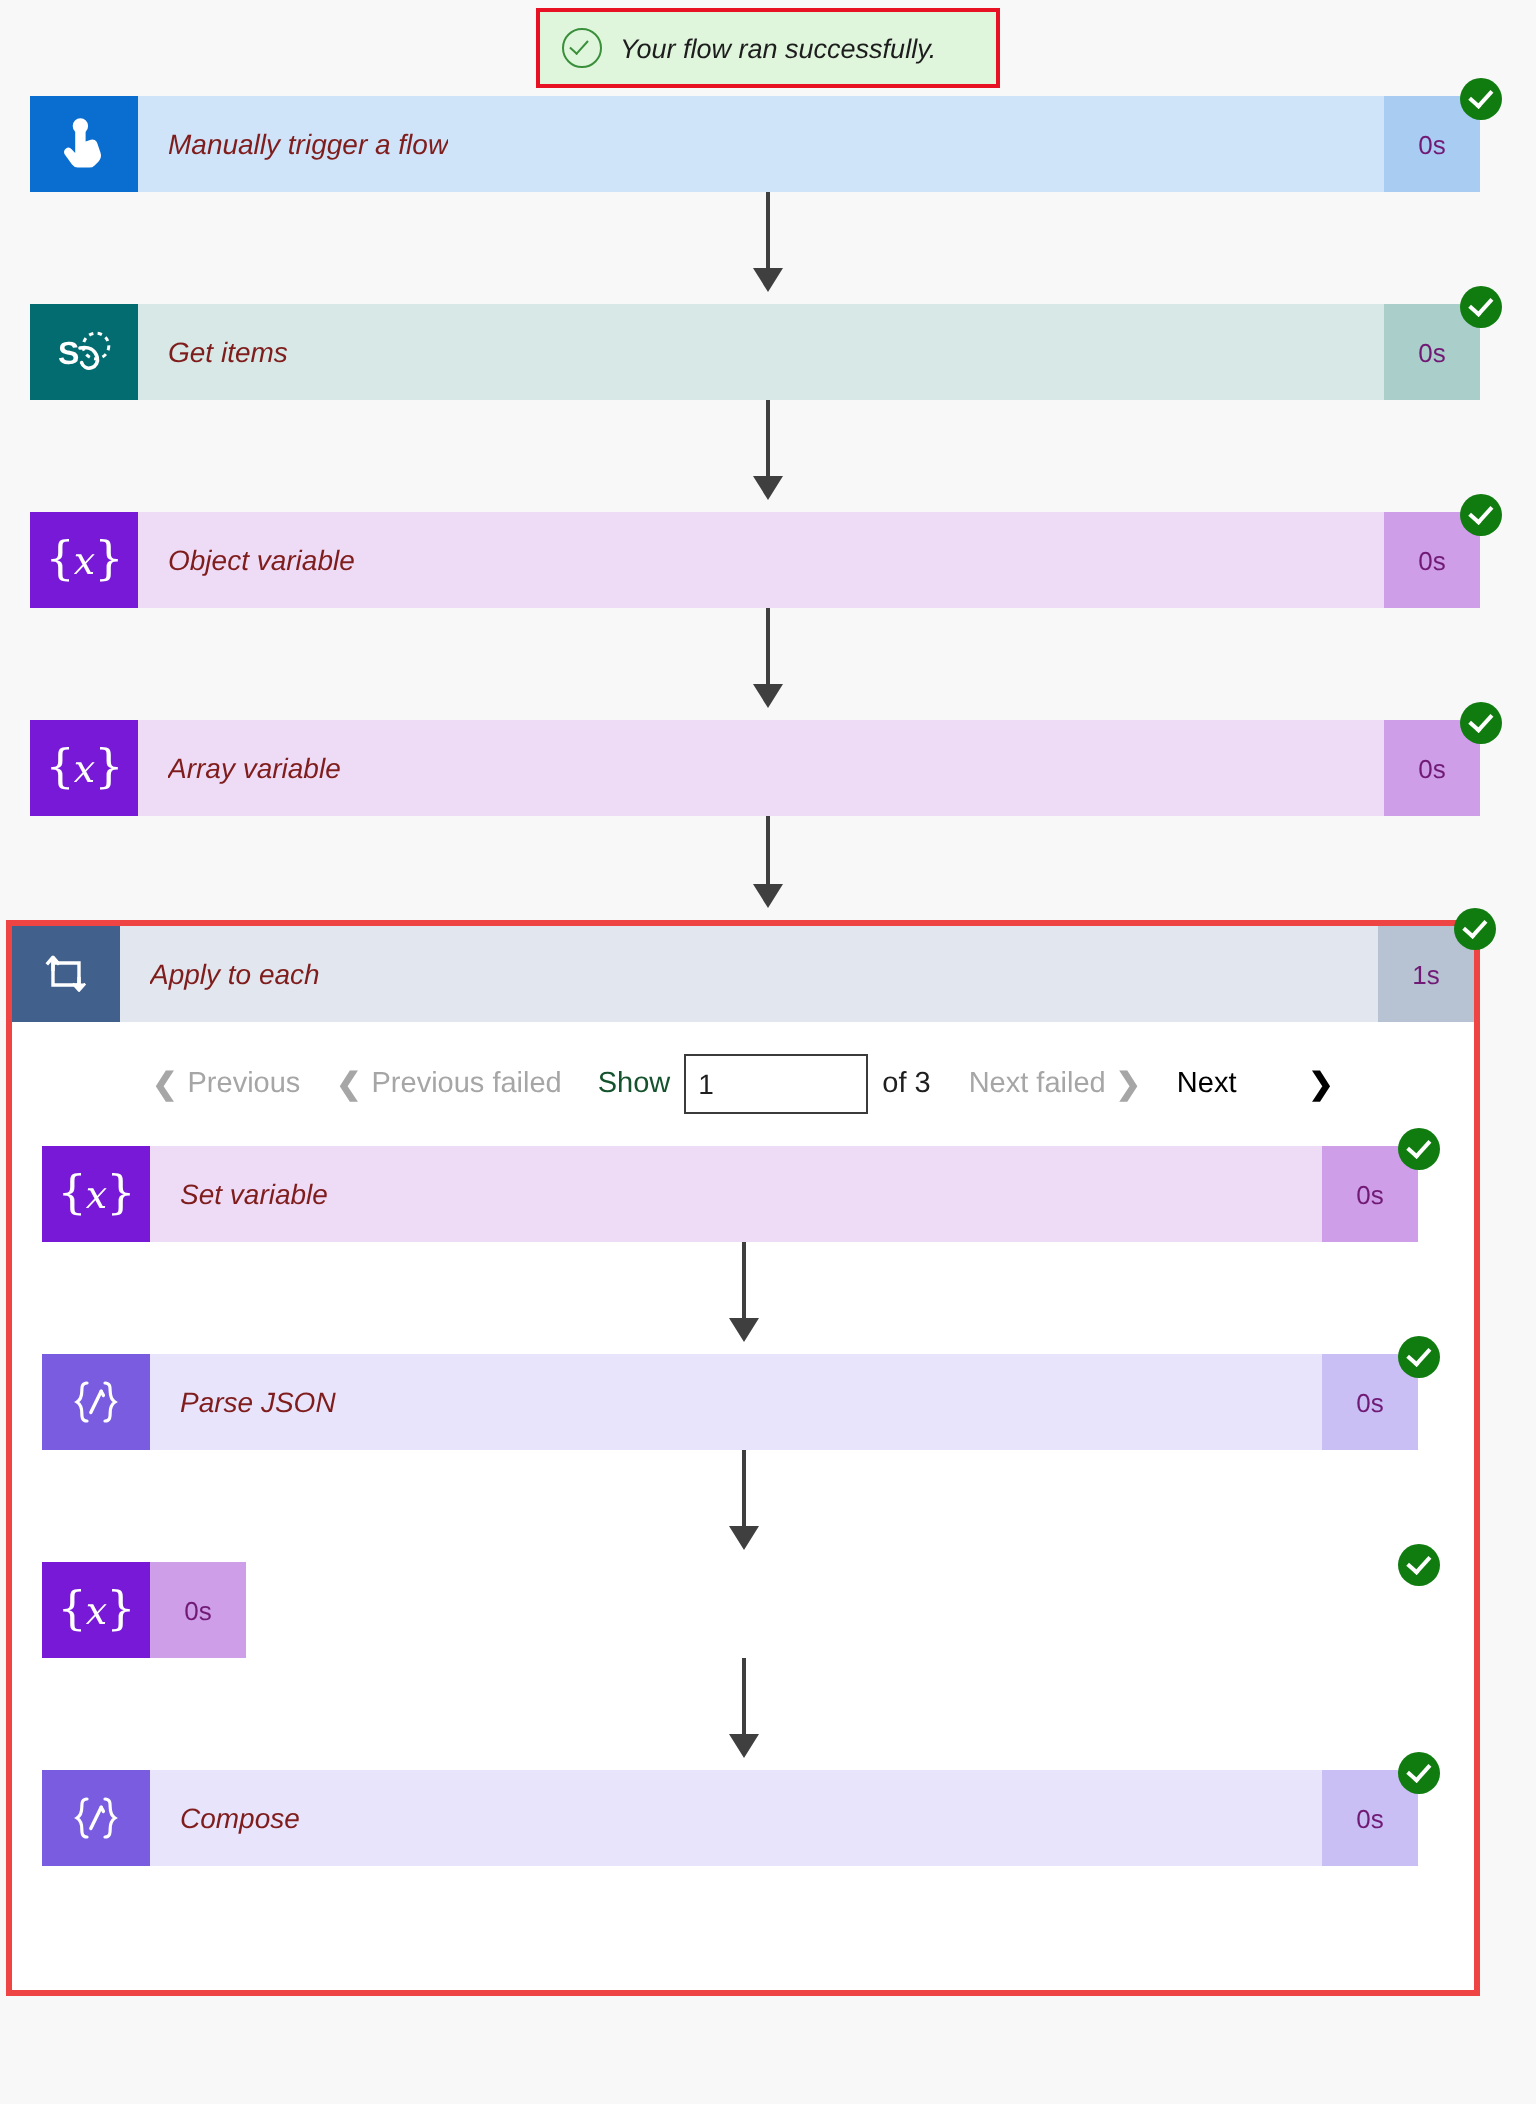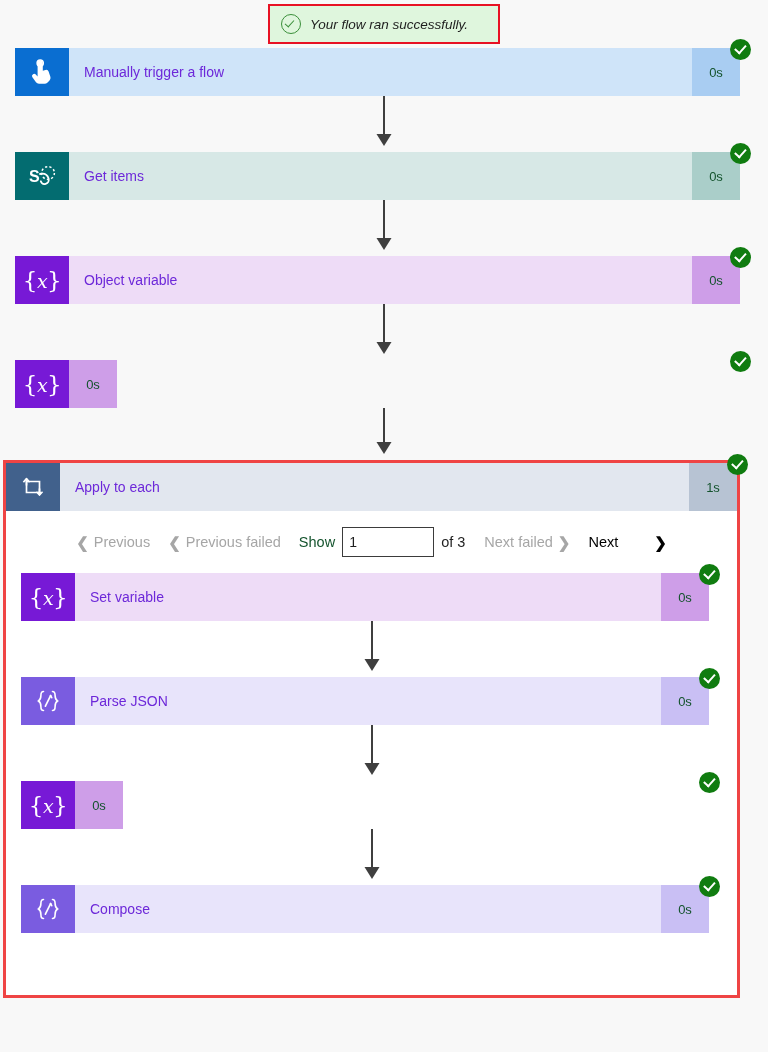--- a/index.html
+++ b/index.html
@@ -83,35 +83,36 @@
     display: flex;
     align-items: center;
     justify-content: center;
   }
   .card .card-body {
     flex: 1 1 auto;
     display: flex;
     align-items: center;
     padding-left: 15px;
     font-size: 14px;
-    color: #6d28d9;
+    color: #7f1d1d;
     min-width: 0;
+    font-style: italic;
   }
   .card .card-title {
     white-space: nowrap;
     overflow: hidden;
     text-overflow: ellipsis;
   }
   .card .duration {
     flex: 0 0 48px;
     display: flex;
     align-items: center;
     justify-content: center;
     font-size: 13px;
-    color: #14532d;
+    color: #701a75;
   }
   .status-badge {
     position: absolute;
     top: -9px;
     right: -11px;
     width: 21px;
     height: 21px;
     border-radius: 50%;
     background: #107c10;
     display: flex;
@@ -307,20 +308,23 @@
   <div class="connector">
     <svg width="22" height="56" viewBox="0 0 22 56" aria-hidden="true">
       <line x1="11" y1="0" x2="11" y2="44" stroke="#3f3f3f" stroke-width="2"></line>
       <path d="M3.5 38 L11 50 L18.5 38 Z" fill="#3f3f3f"></path>
     </svg>
   </div>
 
   <div class="card t-variable">
     <div class="icon-tile">
       <span class="glyph-braces">{<i>x</i>}</span>
+    </div>
+    <div class="card-body">
+      <span class="card-title">Array variable</span>
     </div>
     <div class="duration">0s</div>
     <div class="status-badge"></div>
   </div>
 
   <div class="connector short">
     <svg width="22" height="52" viewBox="0 0 22 52" aria-hidden="true">
       <line x1="11" y1="0" x2="11" y2="40" stroke="#3f3f3f" stroke-width="2"></line>
       <path d="M3.5 34 L11 46 L18.5 34 Z" fill="#3f3f3f"></path>
     </svg>

